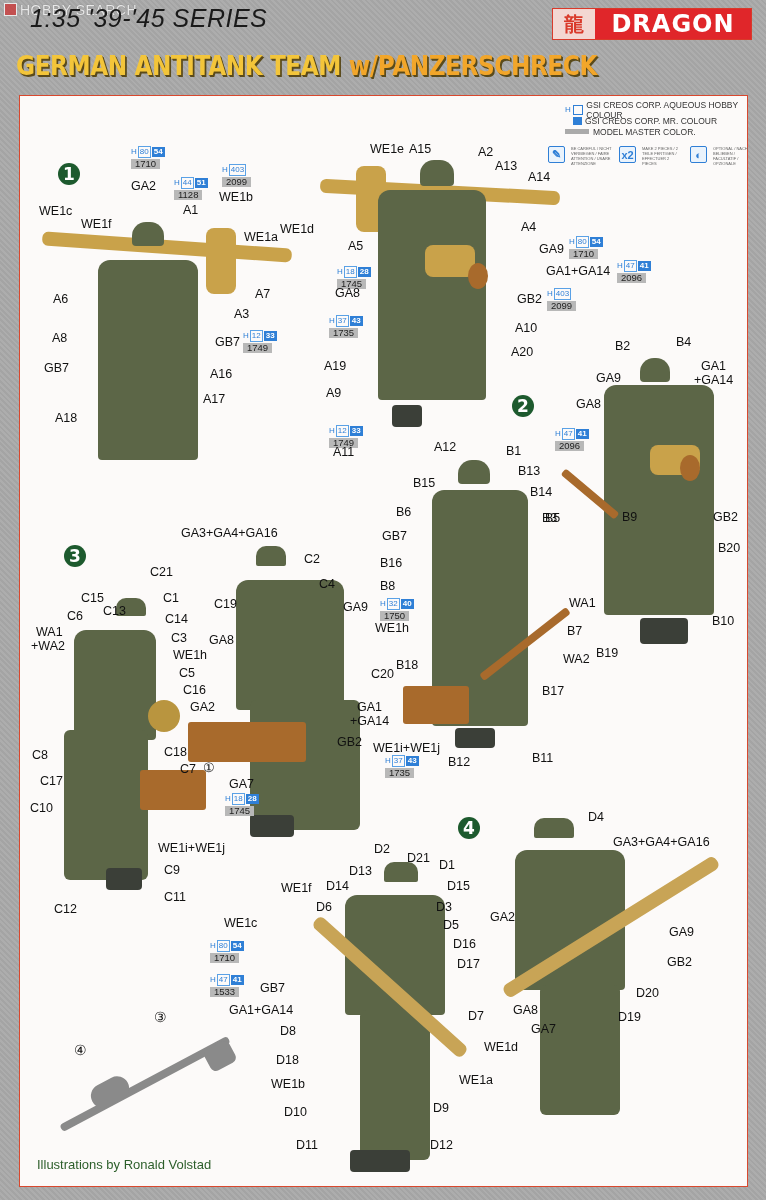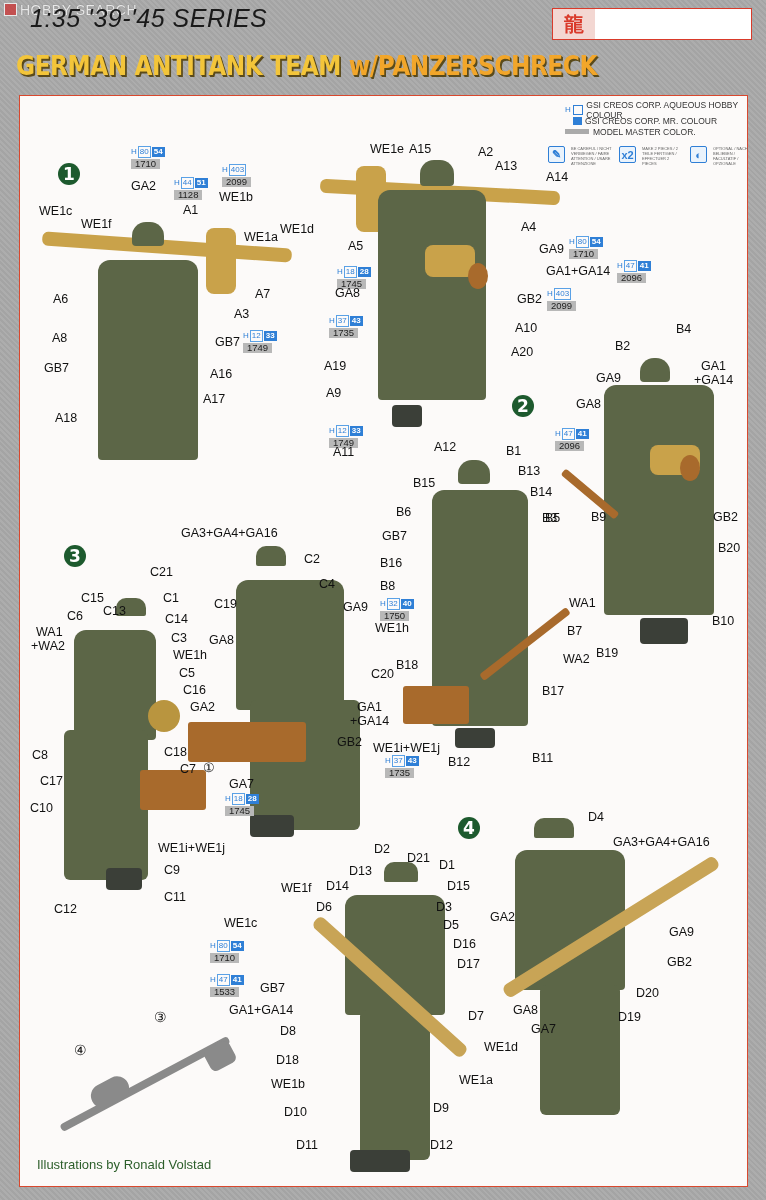--- a/index.html
+++ b/index.html
@@ -84,20 +84,21 @@
   .fig-dark { background:#3b3f38; }
   .fig-grey { background:#8a8a8a; }
 </style>
 </head>
 <body>
 
 <div class="abs watermark"><span class="wm-icon"></span><span>HOBBY SEARCH</span></div>
 <div class="abs series-title">1:35 '39-'45 SERIES</div>
 <div class="abs brand">
   <div class="logo-mark">龍</div>
+  <div class="logo-text">DRAGON</div>
 </div>
 <div class="abs main-title"><span>GERMAN ANTITANK TEAM </span><span class="sub">w/PANZERSCHRECK</span></div>
 
 <div class="abs panel"></div>
 
 <div class="abs legend">
   <div class="row">
       <span class="sw-h">H</span>
       <span class="sw-box"></span>
       <span>GSI CREOS CORP. AQUEOUS HOBBY COLOUR</span>
@@ -291,21 +292,21 @@
 <div class="abs lbl" style="left:44px;top:362px">GB7</div>
 <div class="abs lbl" style="left:215px;top:336px">GB7</div>
 <div class="abs lbl" style="left:210px;top:368px">A16</div>
 <div class="abs lbl" style="left:55px;top:412px">A18</div>
 <div class="abs lbl" style="left:203px;top:393px">A17</div>
 
 <div class="abs lbl" style="left:370px;top:143px">WE1e</div>
 <div class="abs lbl" style="left:409px;top:143px">A15</div>
 <div class="abs lbl" style="left:478px;top:146px">A2</div>
 <div class="abs lbl" style="left:495px;top:160px">A13</div>
-<div class="abs lbl" style="left:546px;top:171px">A14</div>
+<div class="abs lbl" style="left:528px;top:171px">A14</div>
 <div class="abs lbl" style="left:521px;top:221px">A4</div>
 <div class="abs lbl" style="left:348px;top:240px">A5</div>
 <div class="abs lbl" style="left:539px;top:243px">GA9</div>
 <div class="abs lbl" style="left:335px;top:287px">GA8</div>
 <div class="abs lbl" style="left:546px;top:265px">GA1+GA14</div>
 <div class="abs lbl" style="left:517px;top:293px">GB2</div>
 <div class="abs lbl" style="left:515px;top:322px">A10</div>
 <div class="abs lbl" style="left:324px;top:360px">A19</div>
 <div class="abs lbl" style="left:511px;top:346px">A20</div>
 <div class="abs lbl" style="left:326px;top:387px">A9</div>
@@ -326,26 +327,26 @@
 <div class="abs lbl" style="left:567px;top:625px">B7</div>
 <div class="abs lbl" style="left:569px;top:597px">WA1</div>
 <div class="abs lbl" style="left:563px;top:653px">WA2</div>
 <div class="abs lbl" style="left:396px;top:659px">B18</div>
 <div class="abs lbl" style="left:542px;top:685px">B17</div>
 <div class="abs lbl" style="left:373px;top:742px">WE1i+WE1j</div>
 <div class="abs lbl" style="left:448px;top:756px">B12</div>
 <div class="abs lbl" style="left:532px;top:752px">B11</div>
 
 <div class="abs lbl" style="left:615px;top:340px">B2</div>
-<div class="abs lbl" style="left:676px;top:323px">B4</div>
+<div class="abs lbl" style="left:676px;top:336px">B4</div>
 <div class="abs lbl" style="left:596px;top:372px">GA9</div>
 <div class="abs lbl" style="left:701px;top:360px">GA1</div>
 <div class="abs lbl" style="left:694px;top:374px">+GA14</div>
 <div class="abs lbl" style="left:576px;top:398px">GA8</div>
-<div class="abs lbl" style="left:591px;top:511px">B9</div>
+<div class="abs lbl" style="left:622px;top:511px">B9</div>
 <div class="abs lbl" style="left:713px;top:511px">GB2</div>
 <div class="abs lbl" style="left:718px;top:542px">B20</div>
 <div class="abs lbl" style="left:712px;top:615px">B10</div>
 <div class="abs lbl" style="left:596px;top:647px">B19</div>
 
 <div class="abs lbl" style="left:150px;top:566px">C21</div>
 <div class="abs lbl" style="left:103px;top:605px">C13</div>
 <div class="abs lbl" style="left:163px;top:592px">C1</div>
 <div class="abs lbl" style="left:81px;top:592px">C15</div>
 <div class="abs lbl" style="left:165px;top:613px">C14</div>

